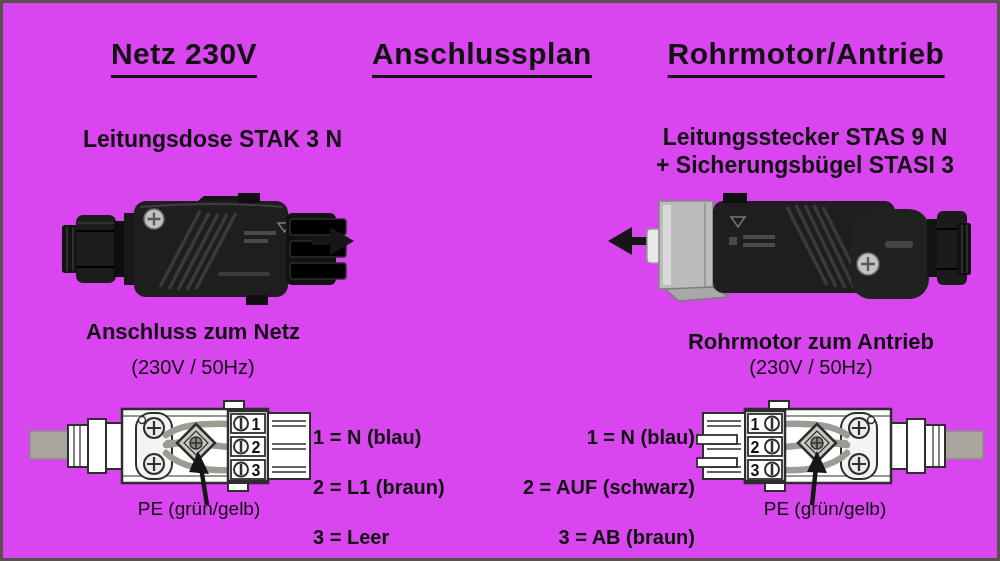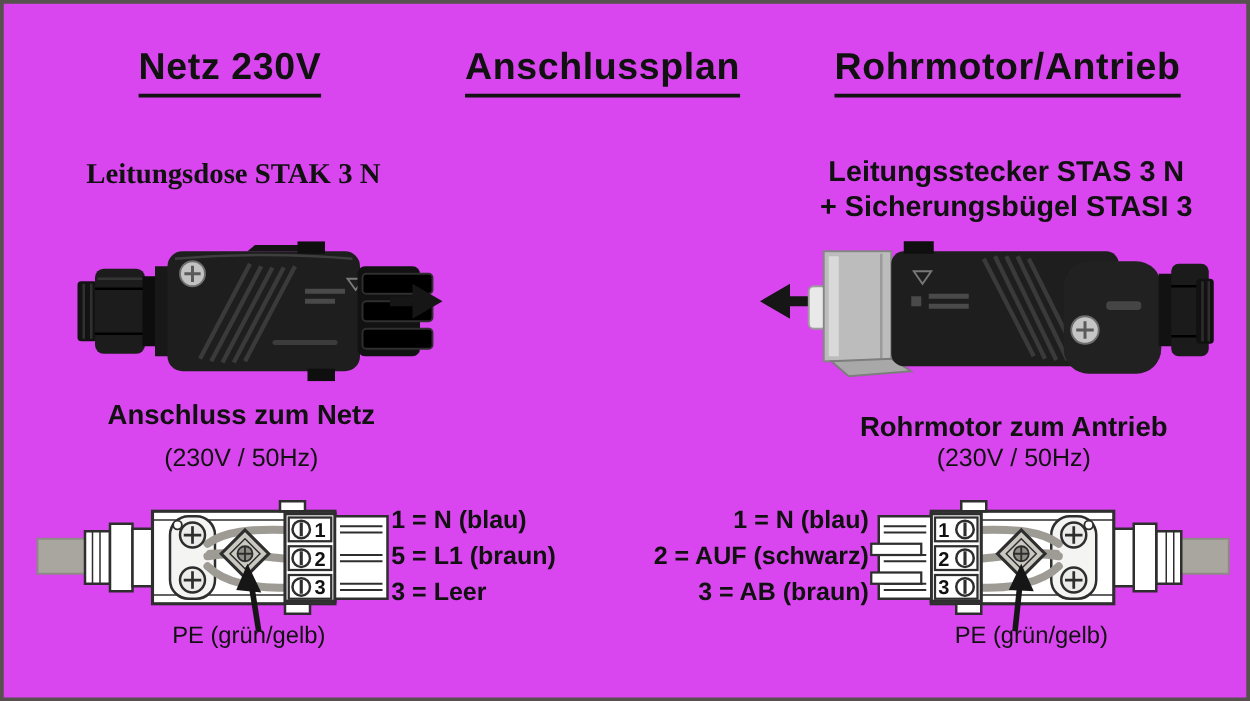--- a/index.html
+++ b/index.html
@@ -11,36 +11,36 @@
   .abs{position:absolute;}
   .ctr{transform:translateX(-50%);text-align:center;}
   .title{
     font-size:30px;font-weight:bold;white-space:nowrap;
     border-bottom:3px solid #131313;padding-bottom:4px;letter-spacing:.5px;
   }
   .sublabel{font-size:23px;font-weight:bold;white-space:nowrap;line-height:28px;}
   .section-title{font-size:22px;font-weight:bold;white-space:nowrap;}
   .section-sub{font-size:20px;white-space:nowrap;}
   .pins{font-size:20px;font-weight:bold;line-height:29px;white-space:nowrap;}
-  .pins div{white-space:nowrap;}
+  .pins div{white-space:nowrap;margin-top:21px;}
   .pe{font-size:19px;font-weight:normal;white-space:nowrap;}
   svg{display:block;}
 </style>
 </head>
 <body>
 
 <div class="frame">
 
   <div class="abs ctr title" style="left:181px;top:34px;">Netz 230V</div>
   <div class="abs ctr title" style="left:479px;top:34px;">Anschlussplan</div>
   <div class="abs ctr title" style="left:803px;top:34px;">Rohrmotor/Antrieb</div>
 
-  <div class="abs sublabel" style="left:66px;top:122px;font-family:Liberation Serif, serif;">Leitungsdose STAK 3 N</div>
+  <div class="abs sublabel" style="left:80px;top:122px;">Leitungsdose STAK 3 N</div>
   <div class="abs ctr sublabel" style="left:802px;top:120px;">
-    <div>Leitungsstecker STAS 3 N</div>
+    <div>Leitungsstecker STAS 9 N</div>
     <div>+ Sicherungsbügel STASI 3</div>
   </div>
 
   <svg class="abs" style="left:45px;top:190px;" width="300" height="112" viewBox="0 0 300 112">
 
     <rect x="14" y="32" width="16" height="48" rx="3" fill="#131313"></rect>
     <line x1="19" y1="34" x2="19" y2="78" stroke="#303030" stroke-width="2"></line>
     <line x1="25" y1="34" x2="25" y2="78" stroke="#303030" stroke-width="2"></line>
 
     <rect x="28" y="22" width="40" height="68" rx="7" fill="#1c1c1c"></rect>
@@ -128,21 +128,21 @@
     <line x1="332" y1="34" x2="332" y2="82" stroke="#2e2e2e" stroke-width="2"></line>
   </svg>
 
   <div class="abs ctr section-title" style="left:190px;top:316px;">Anschluss zum Netz</div>
   <div class="abs ctr section-sub" style="left:190px;top:353px;">(230V / 50Hz)</div>
   <div class="abs ctr section-title" style="left:808px;top:326px;">Rohrmotor zum Antrieb</div>
   <div class="abs ctr section-sub" style="left:808px;top:353px;">(230V / 50Hz)</div>
 
   <div class="abs pins" style="left:310px;top:399px;">
     <div>1 = N (blau)</div>
-    <div>5 = L1 (braun)</div>
+    <div>2 = L1 (braun)</div>
     <div>3 = Leer</div>
   </div>
 
   <div class="abs pins" style="left:440px;top:399px;width:252px;text-align:right;">
     <div>1 = N (blau)</div>
     <div>2 = AUF (schwarz)</div>
     <div>3 = AB (braun)</div>
   </div>
 
   <svg class="abs" style="left:25px;top:392px;" width="290" height="112" viewBox="0 0 290 112">

